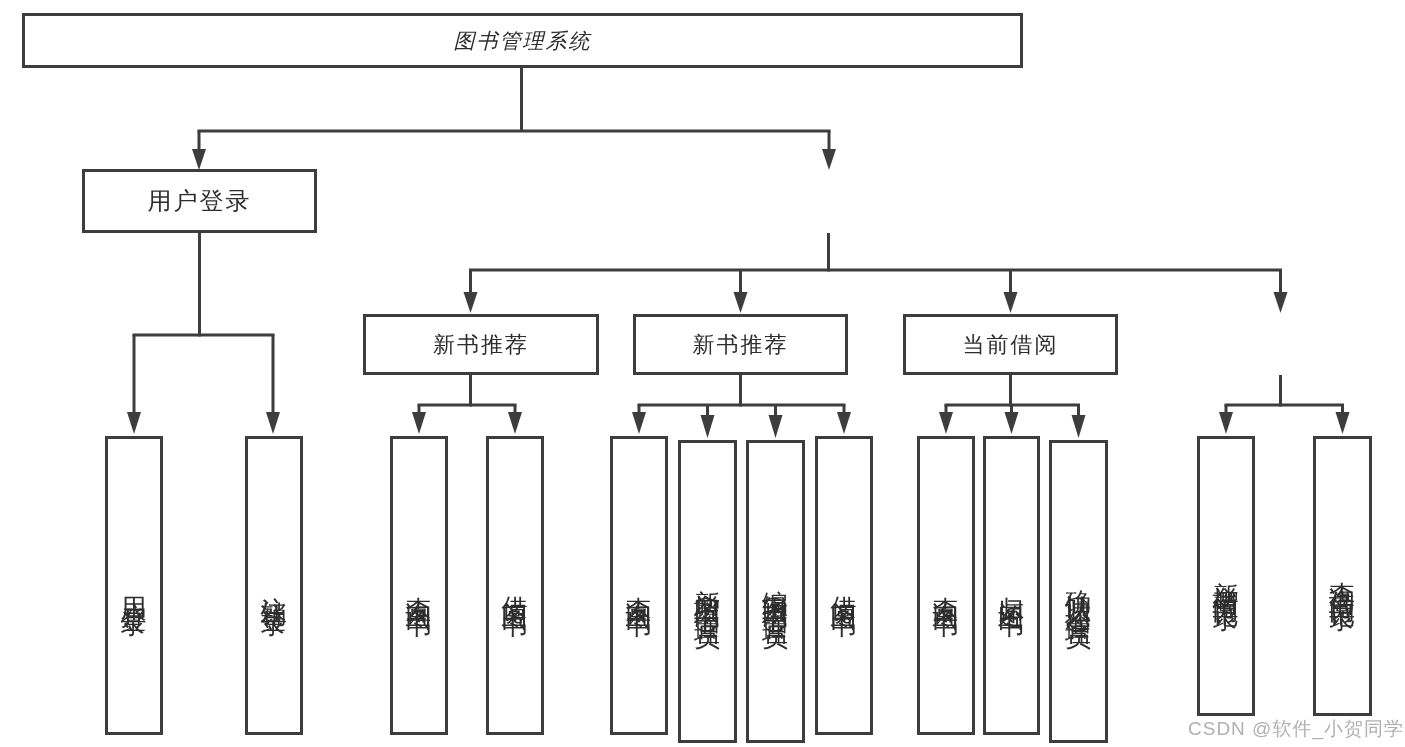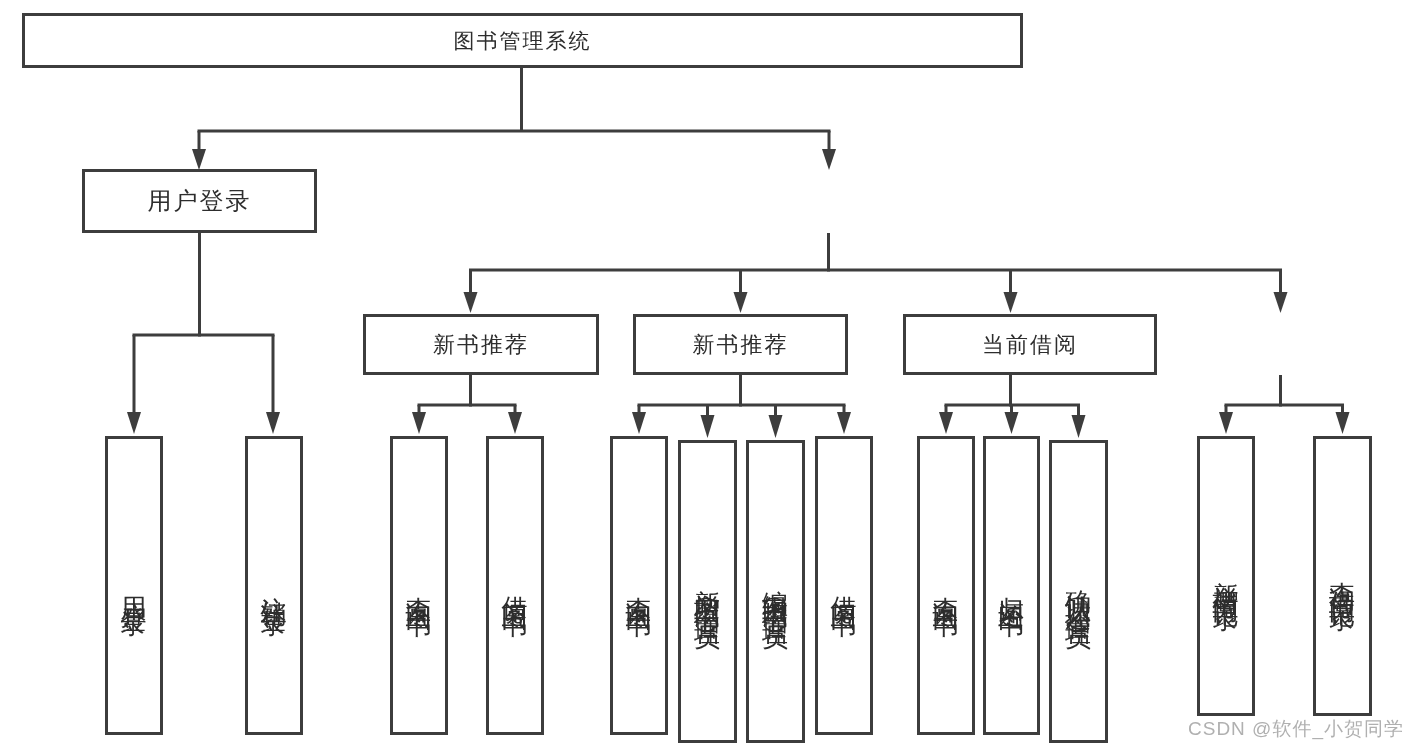--- a/index.html
+++ b/index.html
@@ -19,21 +19,21 @@
     box-sizing:border-box;
     border:3px solid var(--line,#3d3d3d);
     background:#fff;
     display:flex;align-items:center;justify-content:center;
   }
   .hlbl{
     white-space:nowrap;
     letter-spacing:2px;
     color:var(--text,#2d2d2d);
   }
-  .root .hlbl{font-size:21px;}
+  .root .hlbl{font-size:21px;font-style:italic;}
   .lv2 .hlbl{font-size:24px;}
   .lv3 .hlbl{font-size:22px;}
   .vlbl{
     writing-mode:vertical-rl;
     text-orientation:mixed;
     font-size:26px;
     letter-spacing:5px;
     line-height:1;
     color:var(--text,#2d2d2d);
   }
@@ -135,21 +135,21 @@
   <div class="box lv2" style="left:82px;top:169px;width:235px;height:64px">
     <span class="hlbl">用户登录</span>
   </div>
 
   <div class="box lv3" style="left:363px;top:314px;width:236px;height:61px">
     <span class="hlbl">新书推荐</span>
   </div>
   <div class="box lv3" style="left:633px;top:314px;width:215px;height:61px">
     <span class="hlbl">新书推荐</span>
   </div>
-  <div class="box lv3" style="left:903px;top:314px;width:254px;height:61px">
+  <div class="box lv3" style="left:903px;top:314px;width:215px;height:61px">
     <span class="hlbl">当前借阅</span>
   </div>
 
   <div class="box leaf" style="left:105px;top:436px;width:58px;height:299px">
     <span class="vlbl">用户登录</span>
   </div>
   <div class="box leaf" style="left:245px;top:436px;width:58px;height:299px">
     <span class="vlbl">注销登录</span>
   </div>
 

